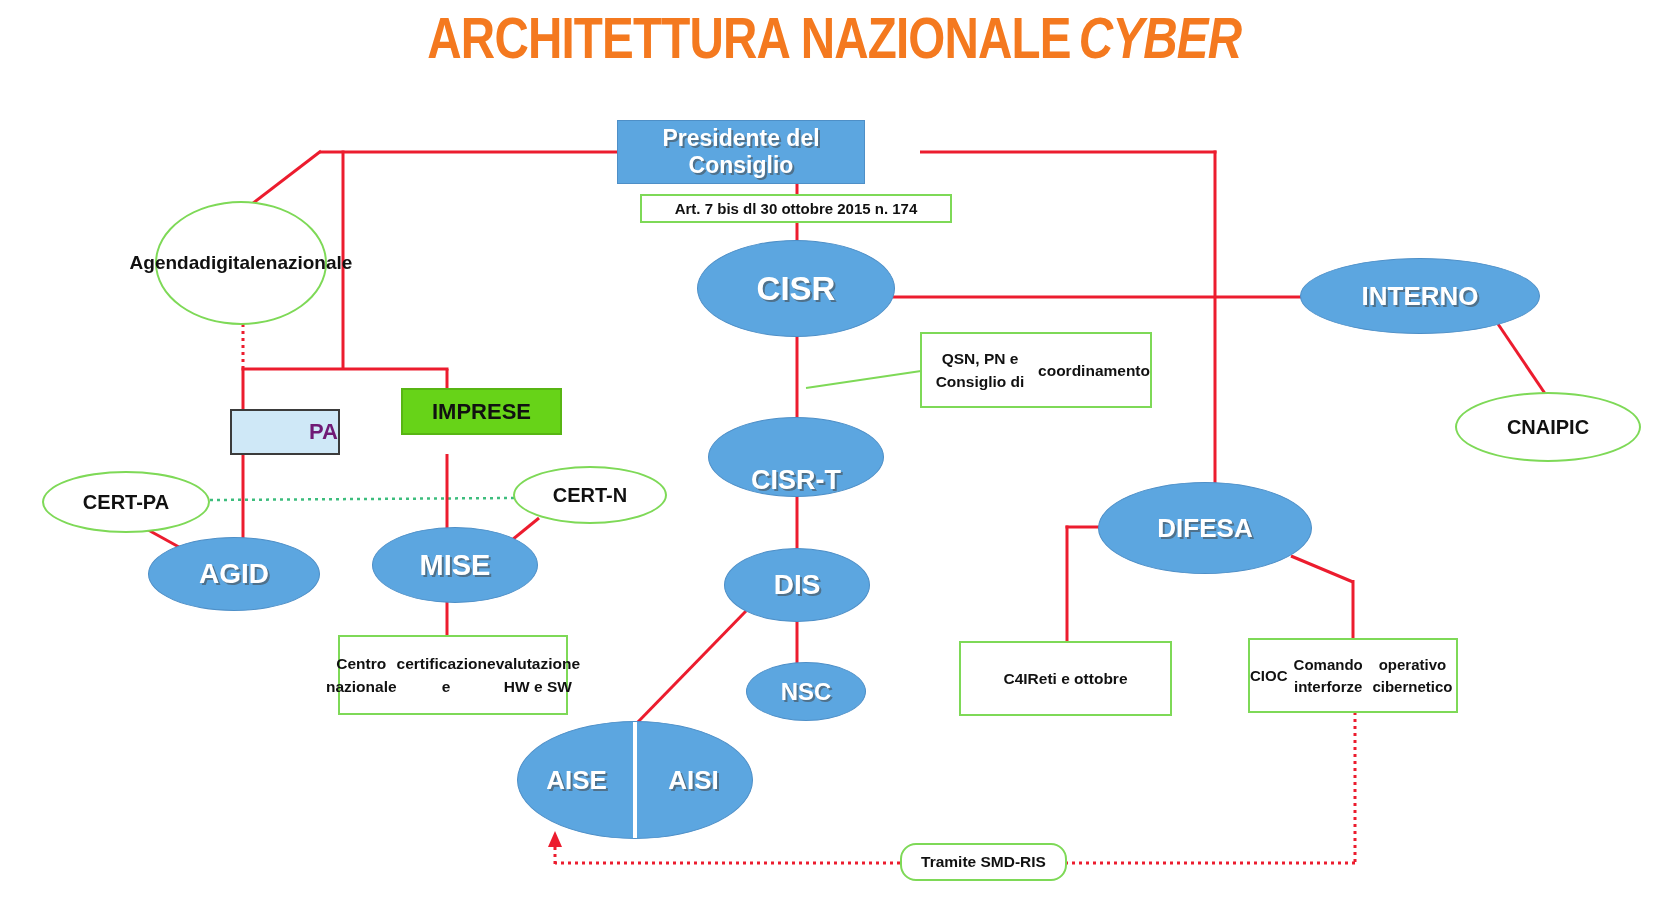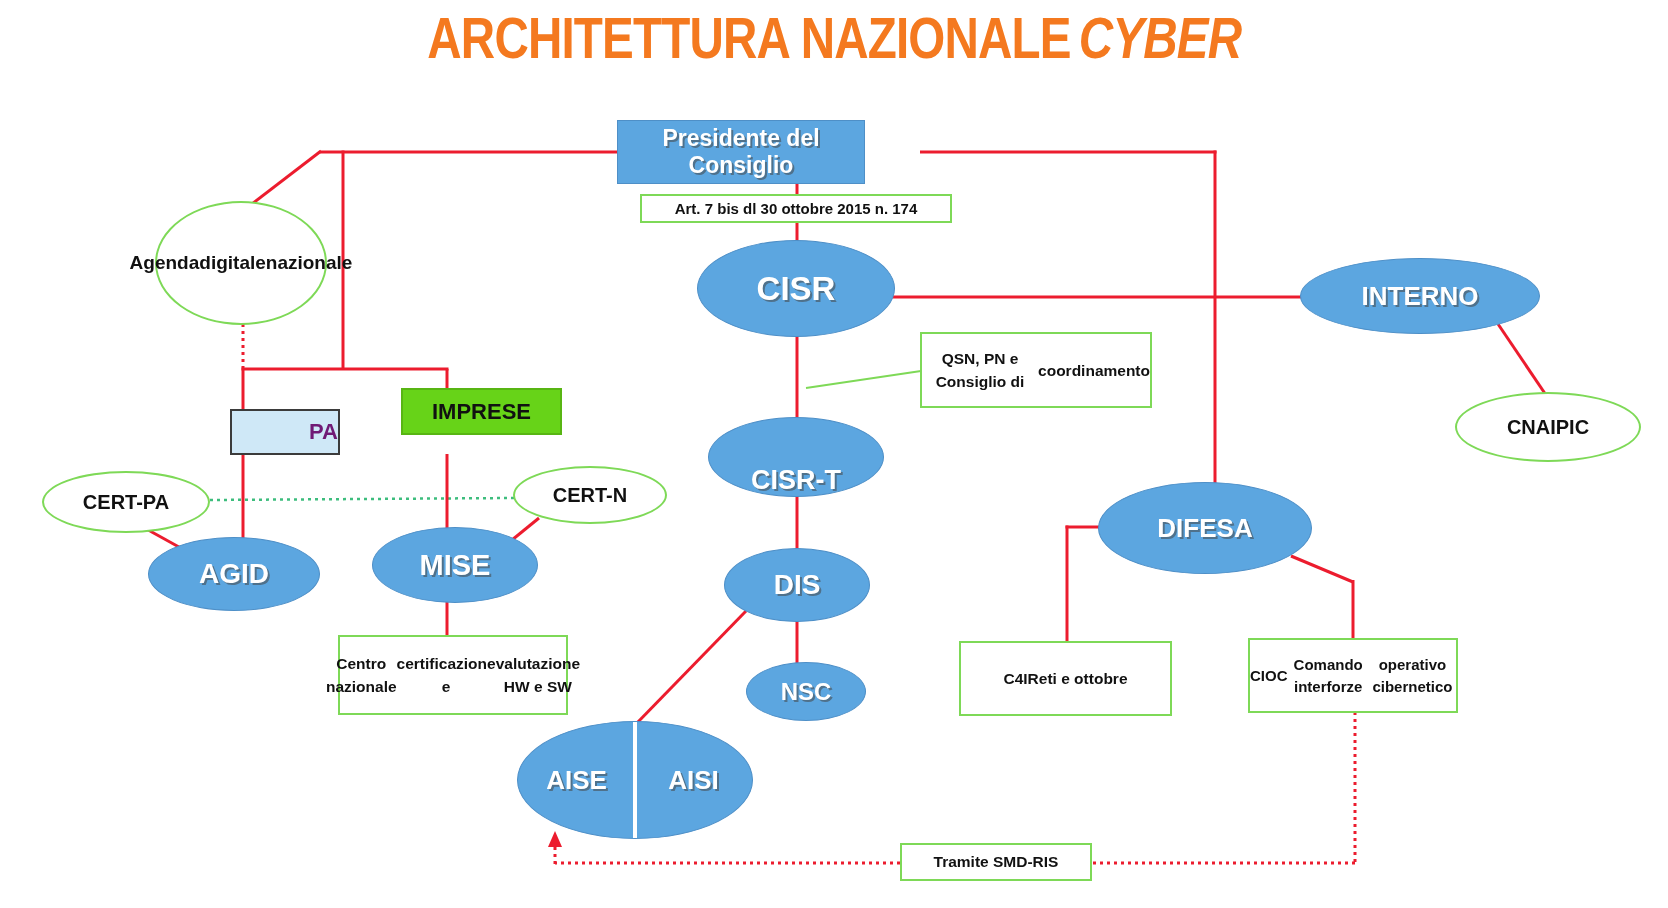--- a/index.html
+++ b/index.html
@@ -173,17 +173,17 @@
     <span>C4I</span>
     <span>Reti e ottobre</span>
   </div>
 
   <div class="node greenbox stack" style="left:1248px;top:638px;width:210px;height:75px;font-size:15px;line-height:22px;text-align:center;">
     <span>CIOC</span>
     <span>Comando interforze</span>
     <span>operativo cibernetico</span>
   </div>
 
-  <div class="node greenbox" style="left:900px;top:843px;width:192px;height:38px;font-size:15.5px;">
+  <div class="node greenbox" style="left:900px;top:843px;width:167px;height:38px;font-size:15.5px;border-radius:16px;">
       <span>Tramite SMD-RIS</span>
     </div>
 
 </div>
 
 </body></html>

